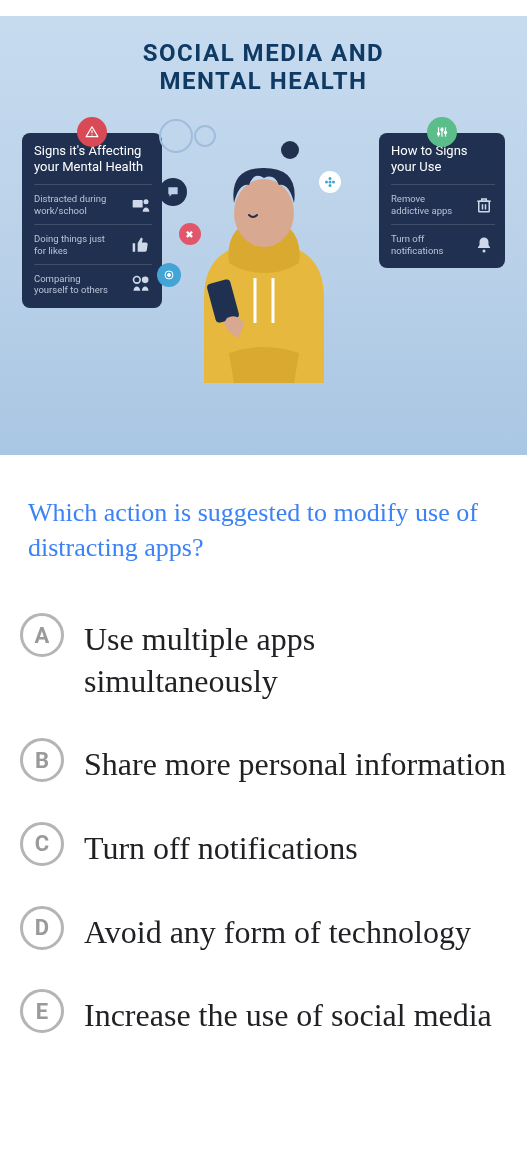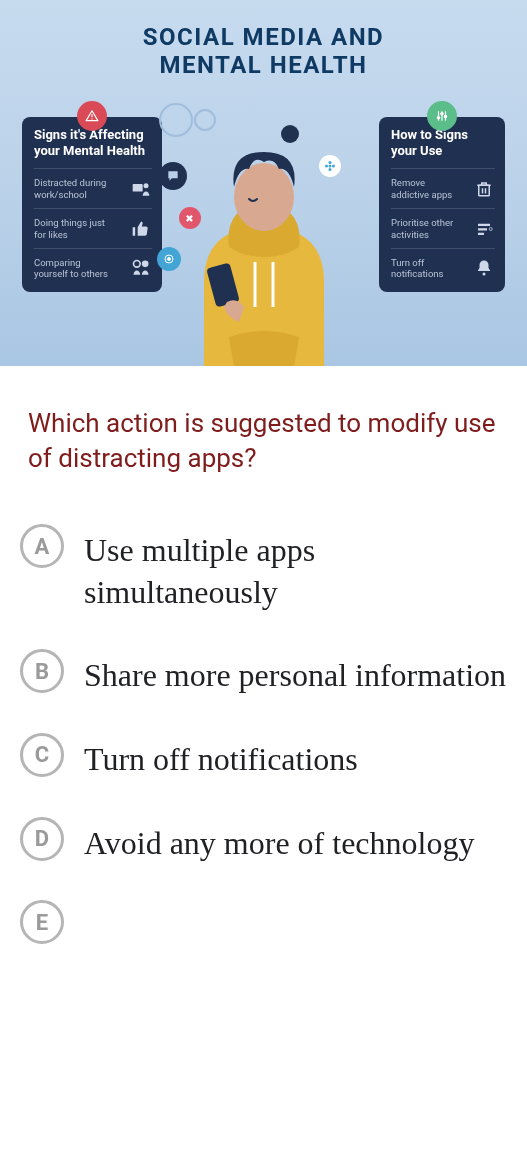--- a/index.html
+++ b/index.html
@@ -8,21 +8,22 @@
       background: #fff;
       width: 527px;
       color: #222;
     }
     .infographic {
       background: linear-gradient(180deg, #c7dbef 0%, #b8d0e8 60%, #a9c6e3 100%);
       width: 100%;
       padding: 24px 18px 0 18px;
       position: relative;
       overflow: hidden;
-      height: 366px;
+      height: 439px;
+      margin-top: 16px;
     }
     .ig-title {
       text-align: center;
       color: #0f3a63;
       font-weight: 700;
       letter-spacing: 1.5px;
       font-size: 24px;
       line-height: 1.15;
       margin-bottom: 8px;
     }
@@ -46,21 +47,21 @@
       left: 50%;
       transform: translateX(-50%);
       width: 30px; height: 30px;
       border-radius: 50%;
       display: flex; align-items: center; justify-content: center;
     }
     .panel.left .badge { background: #d94a56; }
     .panel.right .badge { background: #5bbd8a; }
     .panel-header {
       font-size: 13px;
-      font-weight: 700;
+      font-weight: 400;
       color: #fff;
       line-height: 1.2;
       margin-bottom: 10px;
     }
     .panel-row {
       display: flex;
       align-items: center;
       justify-content: space-between;
       border-top: 1px solid rgba(255,255,255,0.15);
       padding: 8px 0 8px 0;
@@ -98,22 +99,23 @@
     .bub.heart::after { content:'\2716'; color:#fff; font-size:10px; }
     .bub.find { width:24px; height:24px; background:#42a5d6; left: 8px; top: 140px; }
     .bub.flower { width:22px; height:22px; background:#ffffff; right: 38px; top: 48px; }
     .bub.face { width:18px; height:18px; background:#203150; right: 80px; top: 18px; }
     .bub.outline1 { width:34px; height:34px; border:2px solid #9fbddc; left: 10px; top: -4px; background:transparent; }
     .bub.outline2 { width:22px; height:22px; border:2px solid #9fbddc; left: 45px; top: 2px; background:transparent; }
 
     .question {
       padding: 40px 28px 18px 28px;
       font-size: 26px;
-      color: #7f1d1d;
+      color: #3b82f6;
       line-height: 1.35;
+      font-family: Liberation Serif, serif;
     }
     .options {
       padding: 30px 20px 40px 20px;
       display: flex;
       flex-direction: column;
       gap: 36px;
     }
     .option {
       display: flex;
       align-items: flex-start;
@@ -206,31 +208,20 @@
           <svg width="18" height="18" viewBox="0 0 24 24" fill="none" stroke="#cfd8e8" stroke-width="2">
               <rect x="5" y="7" width="14" height="14" rx="1"></rect>
               <line x1="3" y1="7" x2="21" y2="7"></line>
               <line x1="10" y1="11" x2="10" y2="18"></line>
               <line x1="14" y1="11" x2="14" y2="18"></line>
               <path d="M9 7V4h6v3"></path>
             </svg>
         </div>
       </div>
       <div class="panel-row">
-        <div class="txt">Prioritise other activities</div>
-        <div class="ic">
-          <svg width="20" height="18" viewBox="0 0 24 24" fill="#cfd8e8">
-              <rect x="4" y="5" width="16" height="3"></rect>
-              <rect x="4" y="11" width="12" height="3"></rect>
-              <rect x="4" y="17" width="8" height="3"></rect>
-              <circle cx="21" cy="12" r="2" fill="#1f3050" stroke="#cfd8e8" stroke-width="1"></circle>
-            </svg>
-        </div>
-      </div>
-      <div class="panel-row">
         <div class="txt">Turn off notifications</div>
         <div class="ic">
           <svg width="18" height="18" viewBox="0 0 24 24" fill="#cfd8e8">
               <path d="M12 2a6 6 0 0 0-6 6v4l-2 3v1h16v-1l-2-3V8a6 6 0 0 0-6-6z"></path>
               <circle cx="12" cy="20" r="2"></circle>
             </svg>
         </div>
       </div>
     </div>
 
@@ -297,18 +288,19 @@
   <div class="option">
     <div class="opt-letter">B</div>
     <div class="opt-text">Share more personal information</div>
   </div>
   <div class="option">
     <div class="opt-letter">C</div>
     <div class="opt-text">Turn off notifications</div>
   </div>
   <div class="option">
     <div class="opt-letter">D</div>
-    <div class="opt-text">Avoid any more of technology</div>
+    <div class="opt-text">Avoid any form of technology</div>
   </div>
   <div class="option">
     <div class="opt-letter">E</div>
+    <div class="opt-text">Increase the use of social media</div>
   </div>
 </div>
 
 </body></html>

